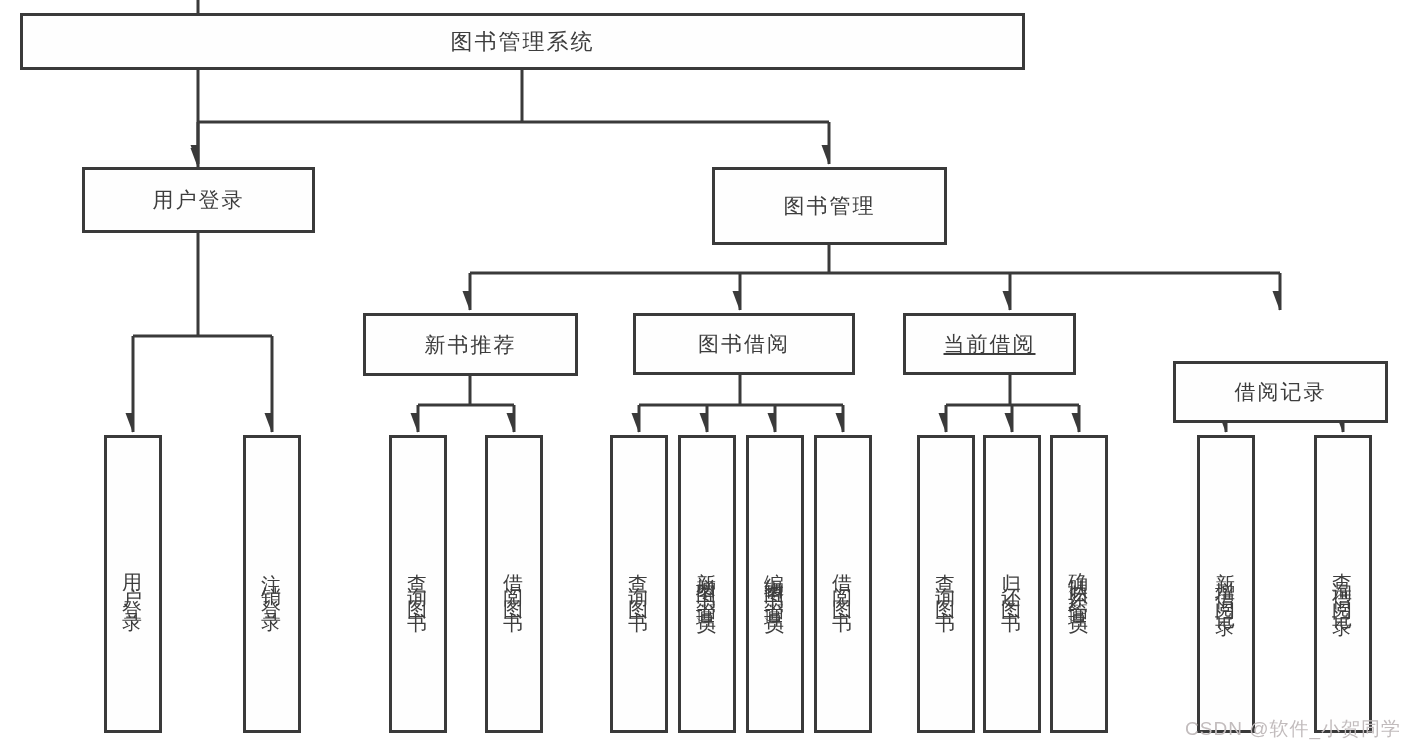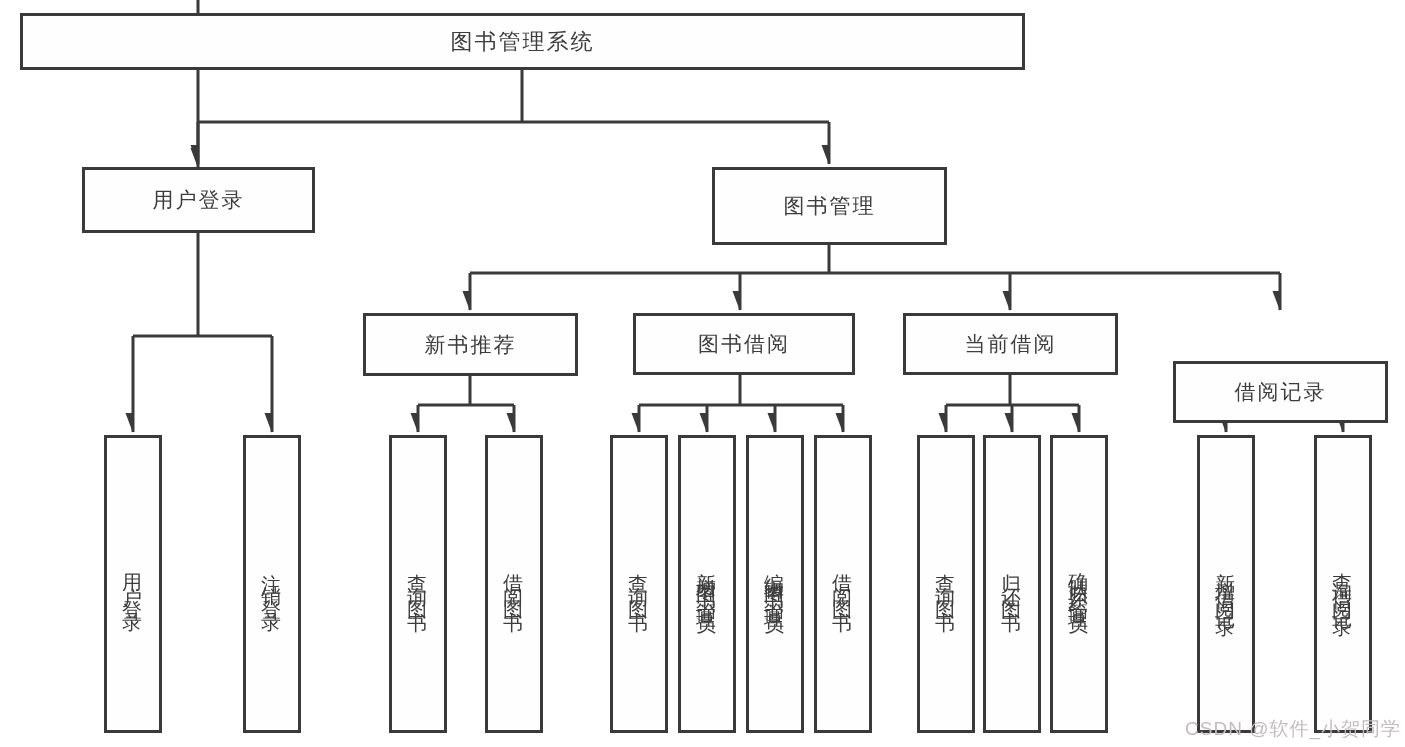--- a/index.html
+++ b/index.html
@@ -105,21 +105,21 @@
   <div class="box h-box l2-box" style="left:712px; top:167px; width:235px; height:78px;">
     <span>图书管理</span>
   </div>
 
   <div class="box h-box l3-box" style="left:363px; top:313px; width:215px; height:63px;">
     <span>新书推荐</span>
   </div>
   <div class="box h-box l3-box" style="left:633px; top:313px; width:222px; height:62px;">
     <span>图书借阅</span>
   </div>
-  <div class="box h-box l3-box" style="left:903px; top:313px; width:215px; height:62px;">
+  <div class="box h-box l3-box" style="left:903px; top:313px; width:173px; height:62px;text-decoration:underline;">
     <span>当前借阅</span>
   </div>
   <div class="box h-box l3-box" style="left:1173px; top:313px; width:215px; height:62px;margin-top:48px;">
     <span>借阅记录</span>
   </div>
 
   <div class="box tall-box vs" style="left:104px;">
     <span>用户登录</span>
   </div>
   <div class="box tall-box vs" style="left:243px;">

